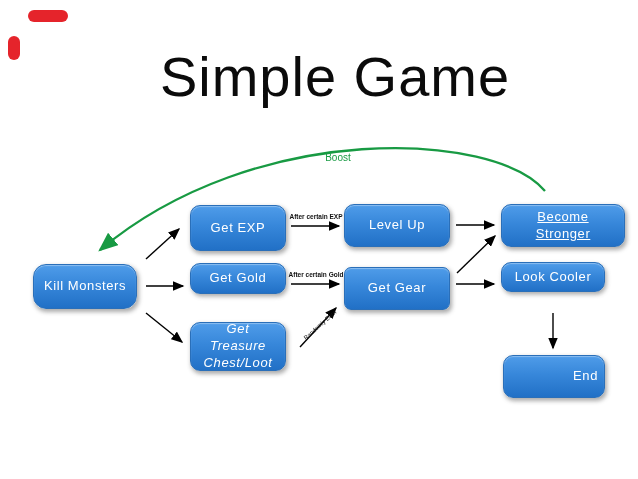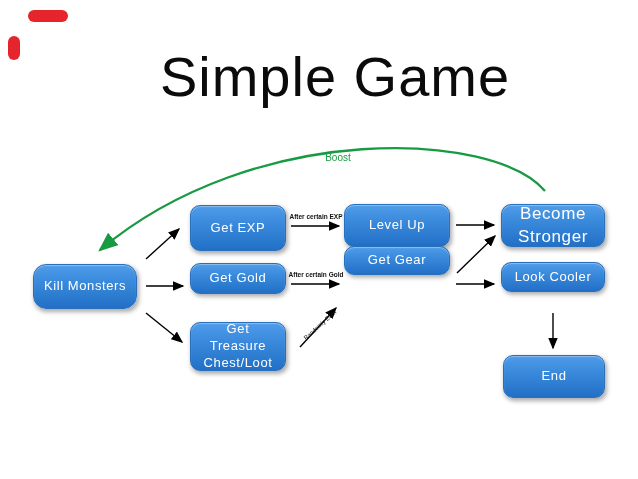--- a/index.html
+++ b/index.html
@@ -19,26 +19,26 @@
     position:absolute;display:flex;align-items:center;justify-content:center;
     background:linear-gradient(180deg,#4f9ce9 0%,#3787da 45%,#2170c6 100%);
     border:1px solid #2a6fb9;border-radius:10px;
     box-shadow:1.5px 2.5px 4px rgba(70,70,70,.45), inset 0 1px 1px rgba(255,255,255,.35);
     color:#ffffff;font-size:13px;letter-spacing:.6px;text-align:center;
     line-height:1.3;padding:2px 6px;box-sizing:border-box;
   }
   .n-kill{left:33px;top:264px;width:104px;height:45px;border-radius:13px;}
   .n-exp{left:190px;top:205px;width:96px;height:46px;}
   .n-gold{left:190px;top:263px;width:96px;height:31px;}
-  .n-treasure{left:190px;top:322px;width:96px;height:49px;}
+  .n-treasure{left:190px;top:322px;width:96px;height:49px;font-style:italic;}
   .n-levelup{left:344px;top:204px;width:106px;height:43px;}
-  .n-gear{left:344px;top:246px;width:106px;height:29px;}
-  .n-stronger{left:501px;top:204px;width:104px;height:43px;font-size:17px;}
+  .n-gear{left:344px;top:267px;width:106px;height:43px;border-radius:7px;}
+  .n-stronger{left:501px;top:204px;width:124px;height:43px;font-size:13px;text-decoration:underline;}
   .n-cooler{left:501px;top:262px;width:104px;height:30px;}
-  .n-end{left:503px;top:355px;width:102px;height:43px;}
+  .n-end{left:503px;top:355px;width:102px;height:43px;justify-content:flex-end;}
   .boost-label{
     position:absolute;left:288px;top:144px;width:100px;text-align:center;
     color:#189a43;font-weight:400;font-size:10px;margin-top:8px;
   }
   .edge-label{
     position:absolute;font-size:6.5px;font-weight:700;color:#111;text-align:center;
     width:58px;line-height:1;
   }
   .el-exp{left:287px;top:214px;}
   .el-gold{left:287px;top:272px;}

